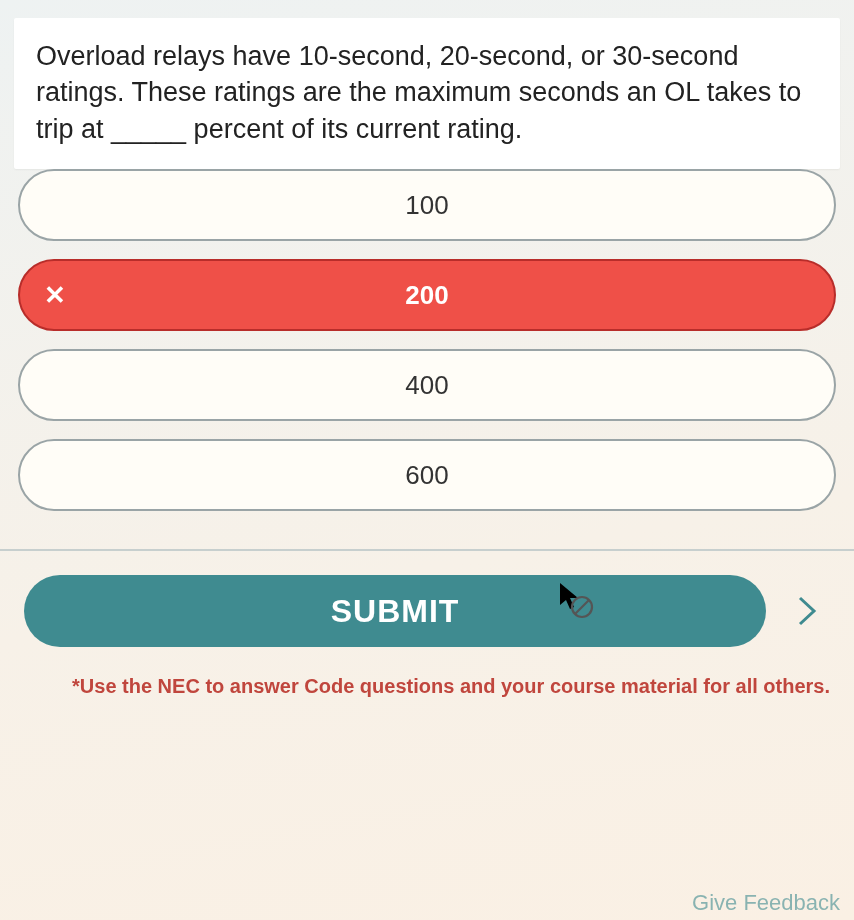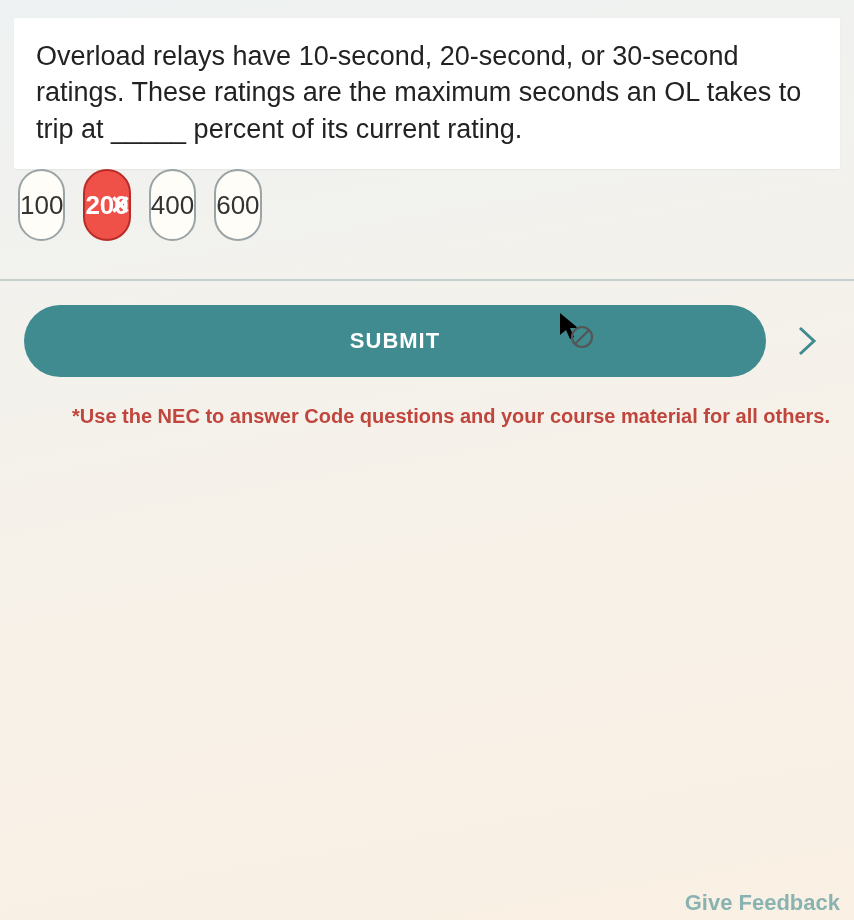--- a/index.html
+++ b/index.html
@@ -26,20 +26,21 @@
     box-shadow: 0 1px 2px rgba(0,0,0,0.05);
   }
   .feedback {
     color: #c23128;
     font-weight: 700;
     font-size: 34px;
     margin: 22px 6px 18px 6px;
   }
   .options {
     display: flex;
+    flex-direction: column;
     gap: 18px;
     padding: 0 4px;
   }
   .option {
     position: relative;
     height: 72px;
     border: 2px solid #9aa4a6;
     border-radius: 36px;
     background: #fffdf7;
     display: flex;
@@ -77,21 +78,21 @@
     gap: 18px;
     padding: 24px 10px 0 10px;
   }
   .submit-btn {
     flex: 1;
     height: 72px;
     background: #3f8b90;
     border: none;
     border-radius: 36px;
     color: #ffffff;
-    font-size: 22px;
+    font-size: 32px;
     font-weight: 700;
     letter-spacing: 1px;
     cursor: pointer;
     position: relative;
   }
   .cursor-overlay {
     position: absolute;
     right: 170px;
     top: 6px;
     pointer-events: none;
@@ -116,21 +117,21 @@
     font-size: 20px;
     line-height: 1.35;
     padding: 26px 10px 0 10px;
     text-align: right;
   }
   .feedback-link {
     position: absolute;
     right: 14px;
     bottom: 4px;
     color: #3f8b90;
-    font-weight: 700;
+    font-weight: 400;
     font-size: 22px;
     opacity: 0.6;
   }
 </style>
 </head>
 <body>
 
 <div class="page">
 
   <div class="question-card">

